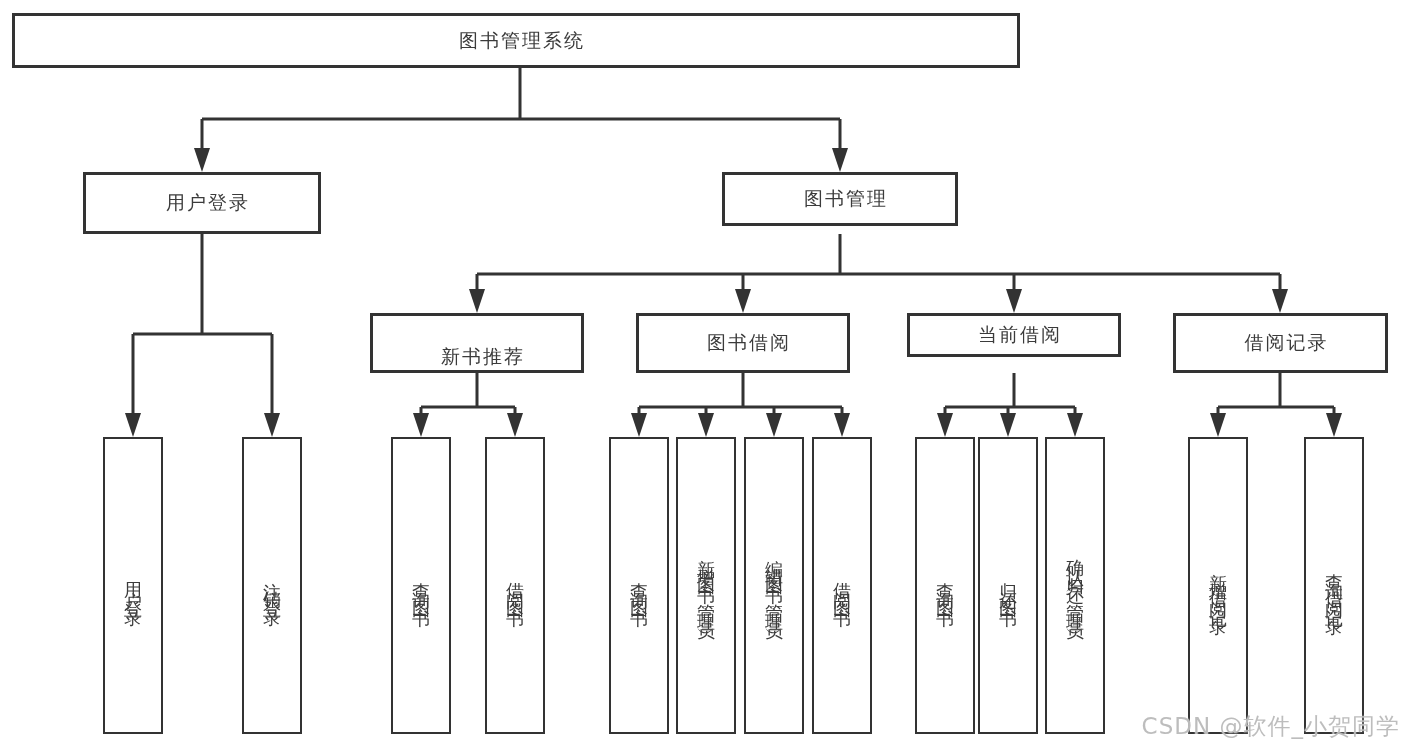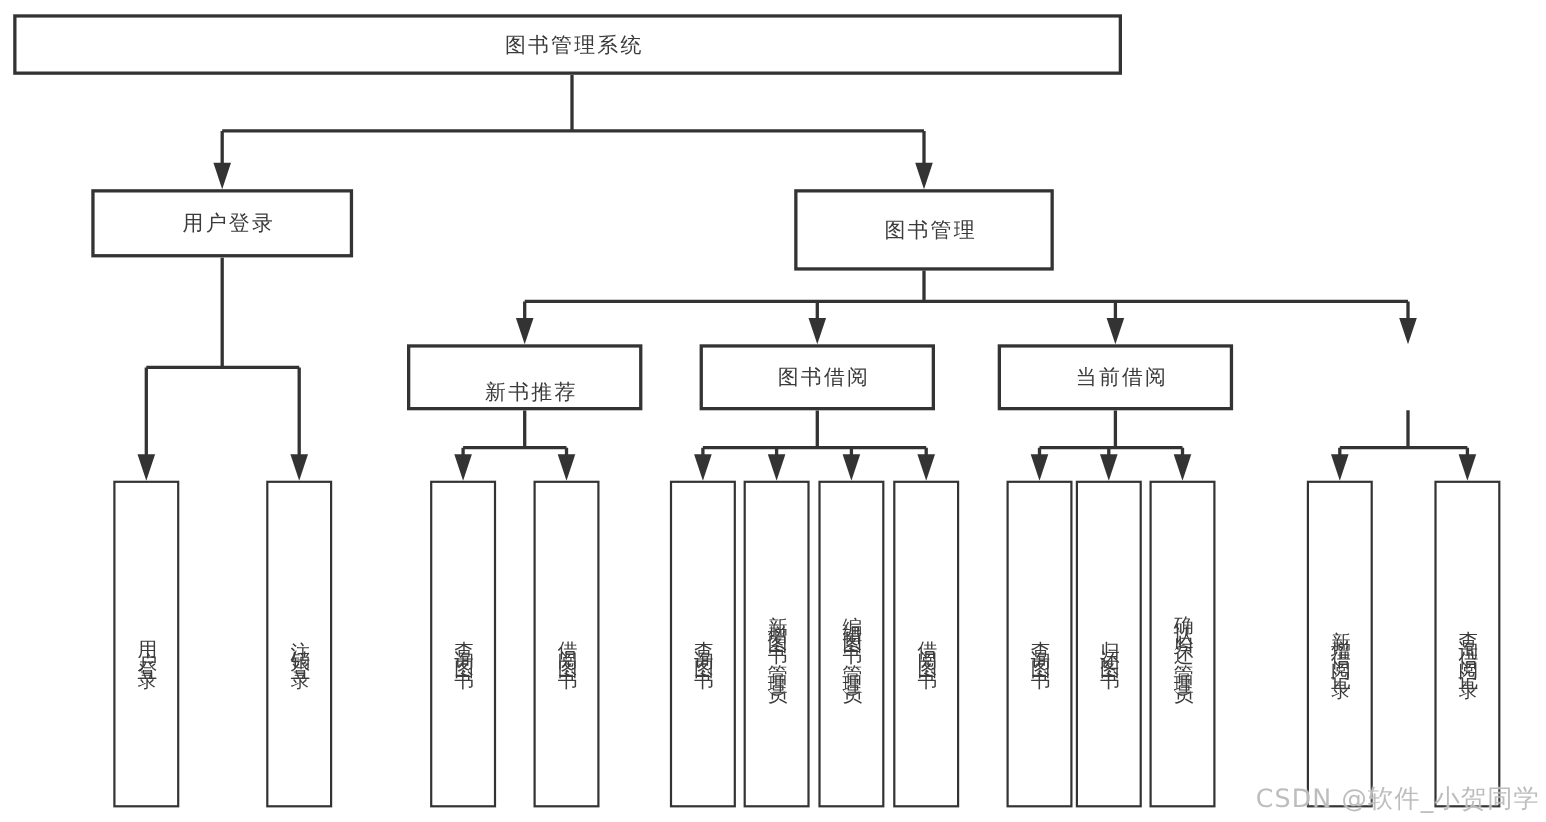--- a/index.html
+++ b/index.html
@@ -108,32 +108,35 @@
     </g>
   </svg>
 
   <div class="node hnode" style="left:12px; top:13px; width:1008px; height:55px;">
     <span>图书管理系统</span>
   </div>
 
   <div class="node hnode" style="left:83px; top:172px; width:238px; height:62px;">
     <span>用户登录</span>
   </div>
-  <div class="node hnode" style="left:722px; top:172px; width:236px; height:74px;">
+  <div class="node hnode" style="left:722px; top:172px; width:236px; height:54px;">
     <span>图书管理</span>
   </div>
 
   <div class="node hnode" style="left:370px; top:313px; width:214px; height:60px;align-items:flex-end;">
     <span>新书推荐</span>
   </div>
   <div class="node hnode" style="left:636px; top:313px; width:214px; height:60px;justify-content:center;">
     <span>图书借阅</span>
   </div>
-  <div class="node hnode" style="left:907px; top:313px; width:214px; height:60px;text-align:right;">
+  <div class="node hnode" style="left:907px; top:313px; width:214px; height:44px;text-align:right;">
     <span>当前借阅</span>
+  </div>
+  <div class="node hnode" style="left:1173px; top:313px; width:215px; height:60px;">
+    <span>借阅记录</span>
   </div>
 
   <div class="node leaf" style="left:103px; top:437px; width:60px; height:297px;">
     <span class="vtext">用户登录</span>
   </div>
   <div class="node leaf" style="left:242px; top:437px; width:60px; height:297px;">
     <span class="vtext">注销登录</span>
   </div>
 
   <div class="node leaf" style="left:391px; top:437px; width:60px; height:297px;">

